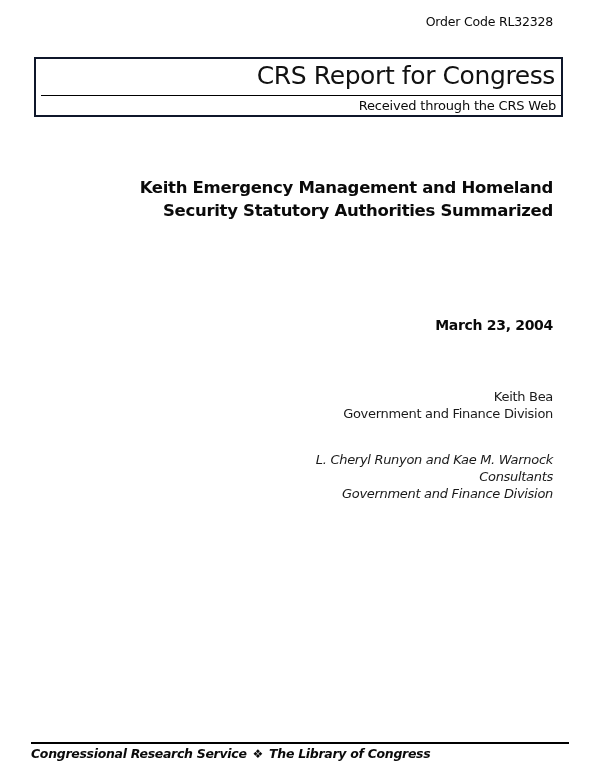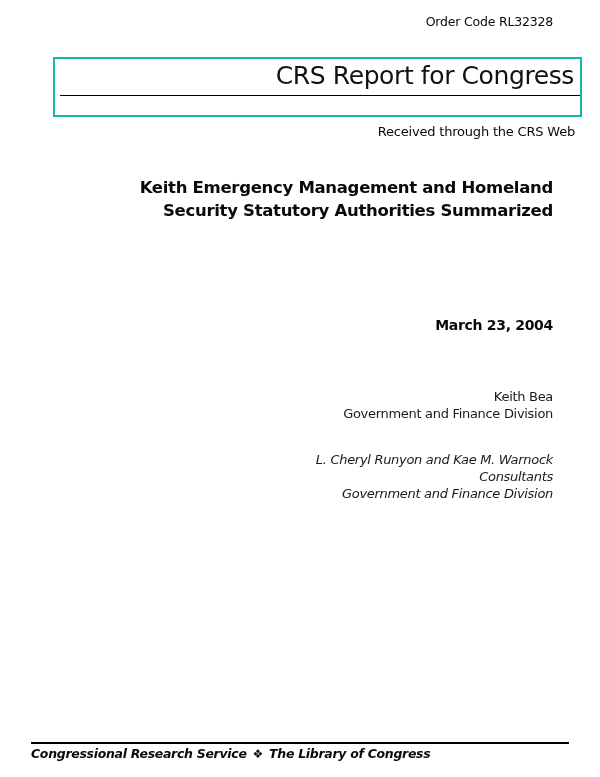--- a/index.html
+++ b/index.html
@@ -15,25 +15,25 @@
   .order-code {
     position: absolute;
     top: 14px;
     right: 47px;
     font-size: 12.5px;
     letter-spacing: -0.2px;
     white-space: nowrap;
   }
   .banner {
     position: absolute;
-    left: 53px;
+    left: 34px;
     top: 57px;
     width: 529px;
     height: 60px;
-    border: 2px solid #14b8a6;
+    border: 2px solid #0f172a;
     box-sizing: border-box;
   }
   .banner-title {
     position: absolute;
     top: 2px;
     right: 6px;
     font-size: 25px;
     line-height: 30px;
     letter-spacing: -0.4px;
     white-space: nowrap;
@@ -46,21 +46,20 @@
     right: 0;
     border-top: 1.5px solid #000000;
   }
   .banner-subtitle {
     position: absolute;
     top: 39px;
     right: 5px;
     font-size: 13px;
     letter-spacing: -0.2px;
     white-space: nowrap;
-    margin-top: 26px;
   }
   .report-title {
     position: absolute;
     top: 176px;
     right: 47px;
     text-align: right;
     font-size: 16.5px;
     font-weight: bold;
     line-height: 23px;
     letter-spacing: -0.3px;

